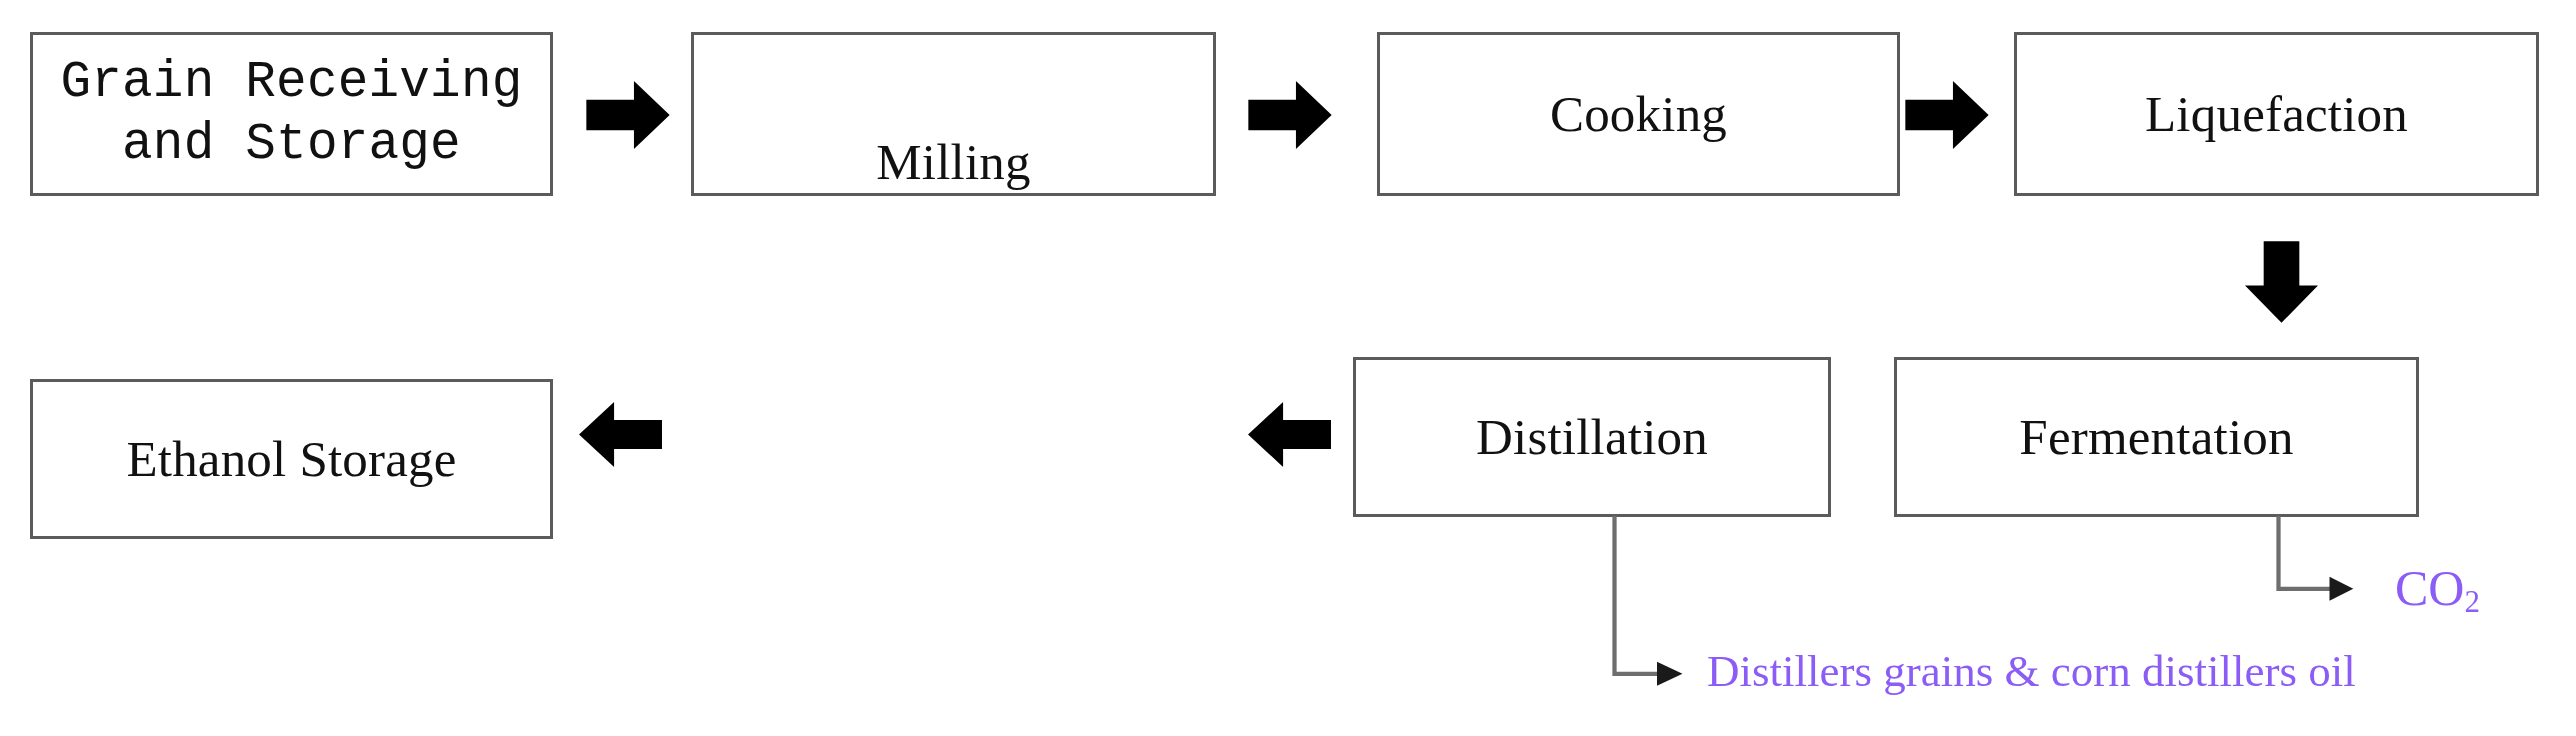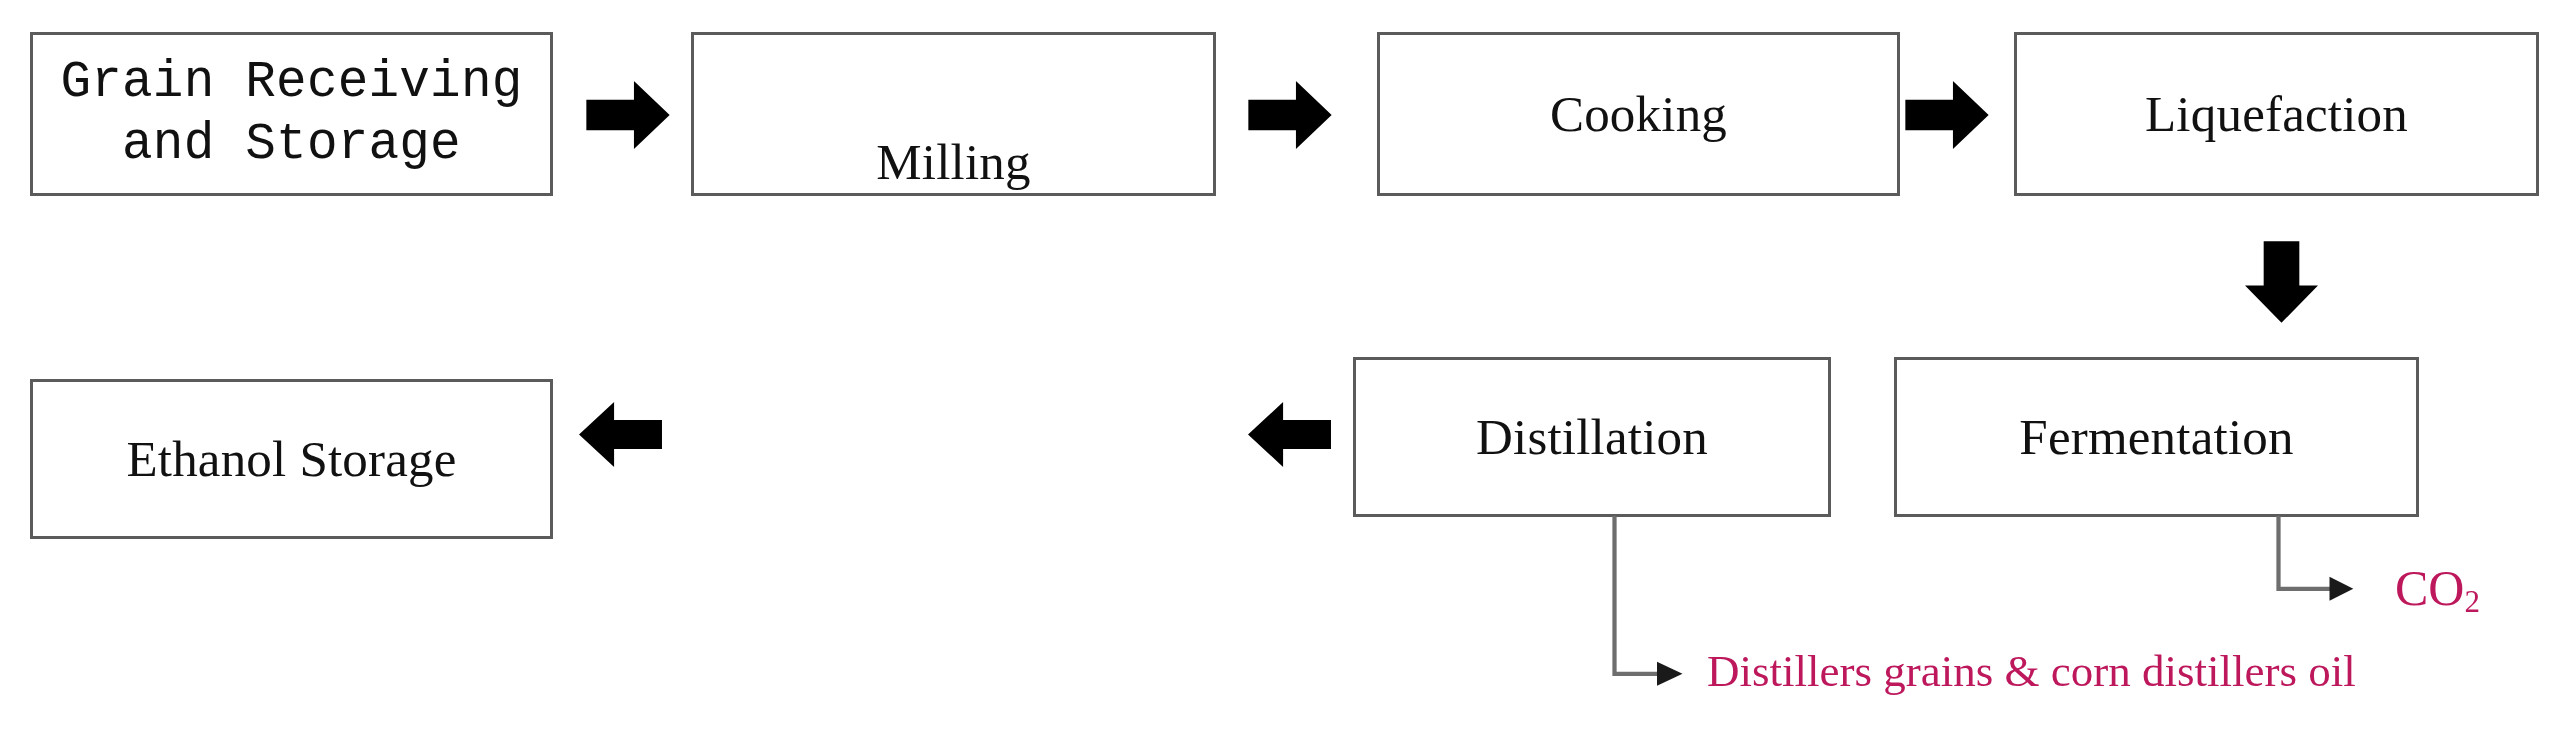--- a/index.html
+++ b/index.html
@@ -41,21 +41,21 @@
     position: absolute;
   }
   .arrow-right svg, .arrow-left svg, .arrow-down svg { display: block; }
   
   .branch {
     position: absolute;
   }
   .branch svg { display: block; overflow: visible; }
   .side-label {
     position: absolute;
-    color: #be185d;
+    color: #8b5cf6;
     font-size: 50px;
     white-space: nowrap;
     line-height: 1;
   }
   .side-label sub {
     font-size: 0.62em;
     vertical-align: baseline;
     position: relative;
     top: 0.22em;
   }

